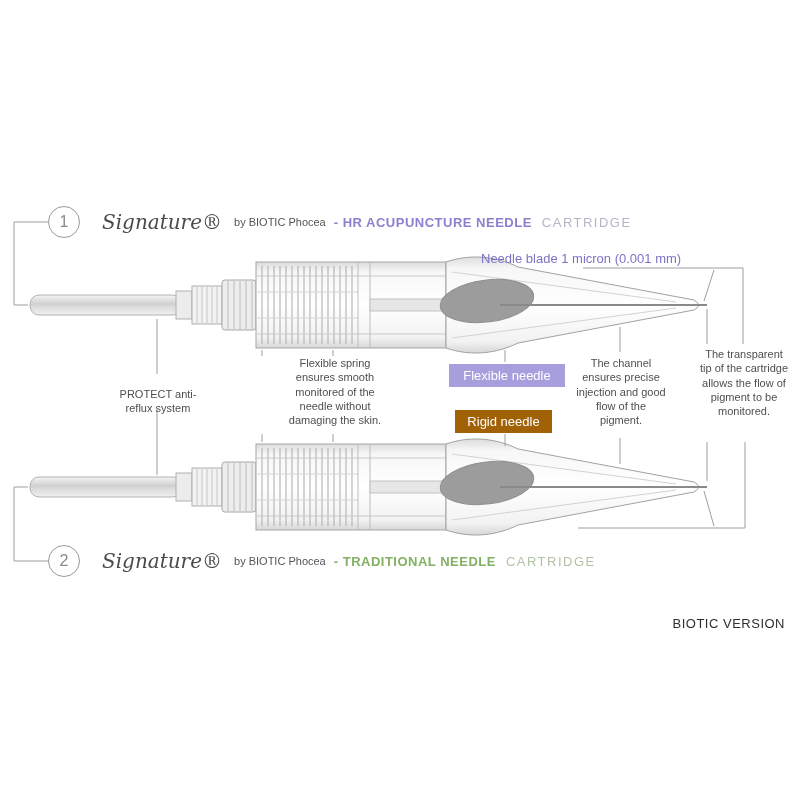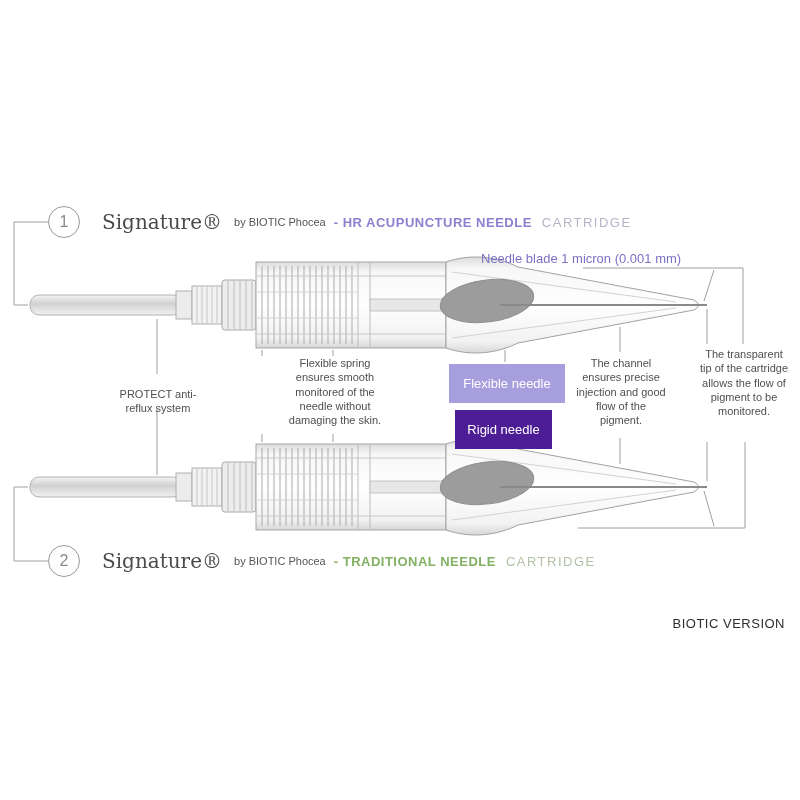--- a/index.html
+++ b/index.html
@@ -11,21 +11,21 @@
 
   .header { position:absolute; display:flex; align-items:center; height:36px; }
   #header1 { left:48px; top:204px; }
   #header2 { left:48px; top:543px; }
   .num-circle {
     width:30px; height:30px; border:1.5px solid #9a9a9a; border-radius:50%;
     display:flex; align-items:center; justify-content:center;
     font-size:16px; color:#8a8a8a; margin-right:22px; flex:0 0 auto;
   }
   .brand {
-    font-family:"DejaVu Serif", serif; font-size:20px;
+    font-family:"DejaVu Serif", serif; font-style:italic; font-size:20px;
     color:#4a4a4a; margin-right:12px; white-space:nowrap;text-align:center;
   }
   .byline { font-size:11px; color:#555; margin-right:8px; white-space:nowrap; }
   .title  { font-size:13px; font-weight:bold; letter-spacing:.5px; margin-right:10px; white-space:nowrap; }
   #header1 .title { color:#8b80cf; }
   #header2 .title { color:#83b163; }
   .cartridge { font-size:13px; letter-spacing:1.5px; white-space:nowrap; }
   #header1 .cartridge { color:#b6b4c6; }
   #header2 .cartridge { color:#b3c2a6; }
 
@@ -34,24 +34,24 @@
   #blade3 { left:483px; top:531px; color:#7dad5e; }
 
   .note { position:absolute; text-align:center; font-size:11px; line-height:1.3; color:#4f4f4f; }
   #protect     { left:110px; top:378px; width:96px;margin-top:9px; }
   #spring      { left:283px; top:356px; width:104px; }
   #channel     { left:576px; top:356px; width:90px; }
   #transparent { left:698px; top:347px; width:92px; }
 
   .badge {
     position:absolute; display:flex; align-items:center; justify-content:center;
-    color:#ffffff; font-size:13px; height:39px;
+    color:#ffffff; font-size:13px; height:23px;
   }
   #flexible { left:449px; top:364px; width:116px; background:#a79edd; }
-  #rigid    { left:455px; top:410px; width:97px;  background:#4c1d95; }
+  #rigid    { left:455px; top:410px; width:97px;  background:#a16207; }
 
   #footer {
     position:absolute; right:15px; top:616px; font-size:13px;
     letter-spacing:.5px; color:#2e2e2e;
   }
 </style>
 </head>
 <body>
 
 <div class="canvas">

